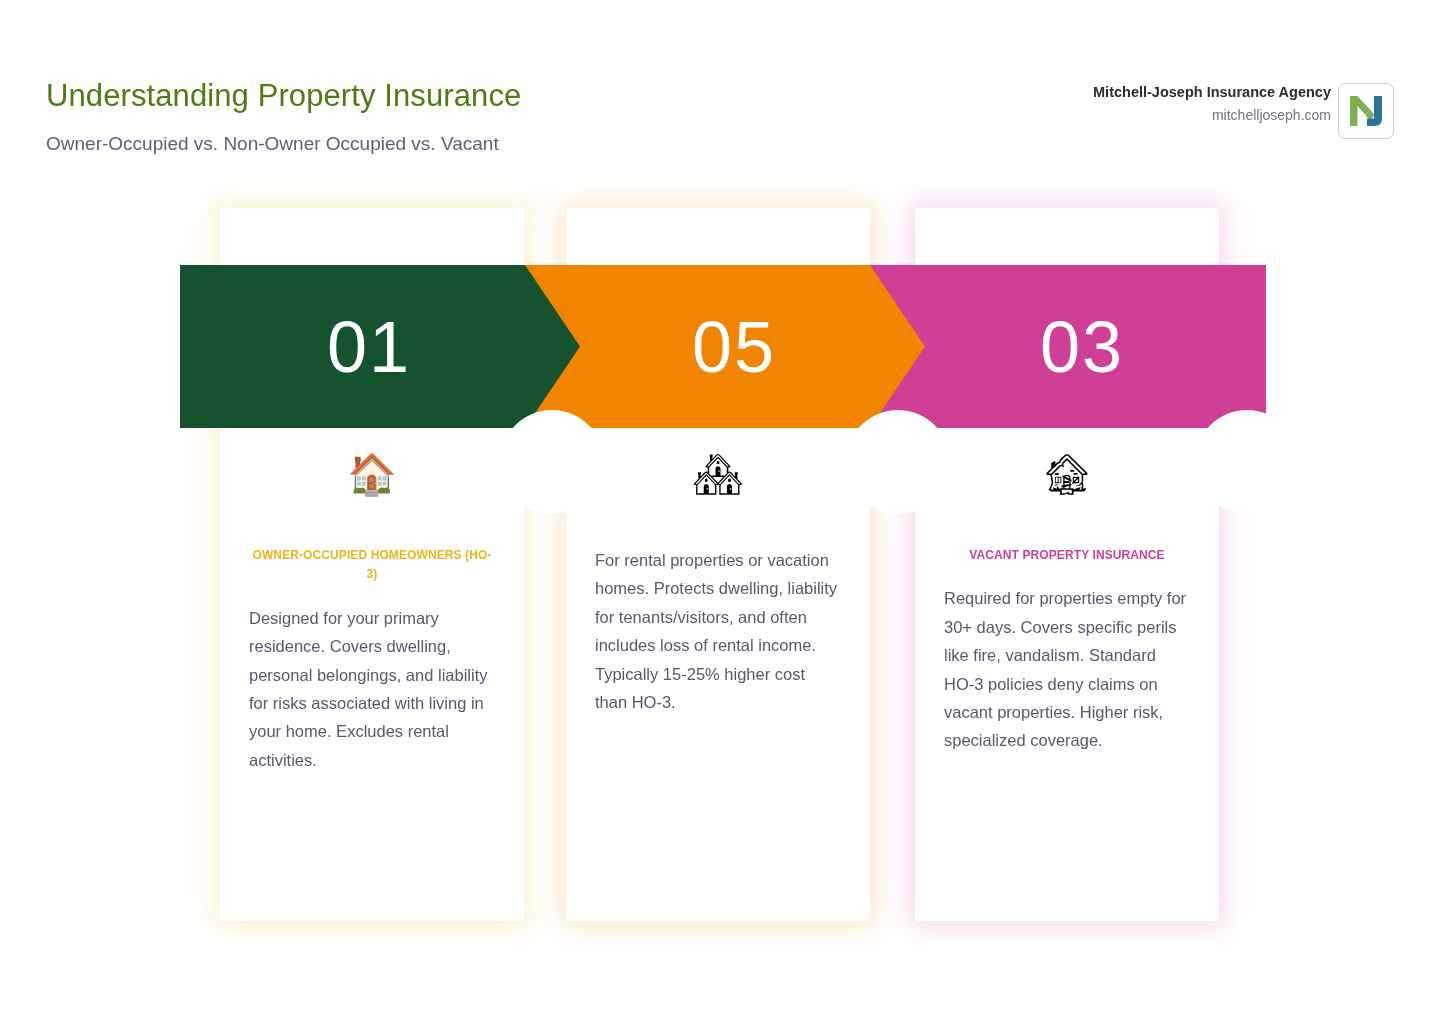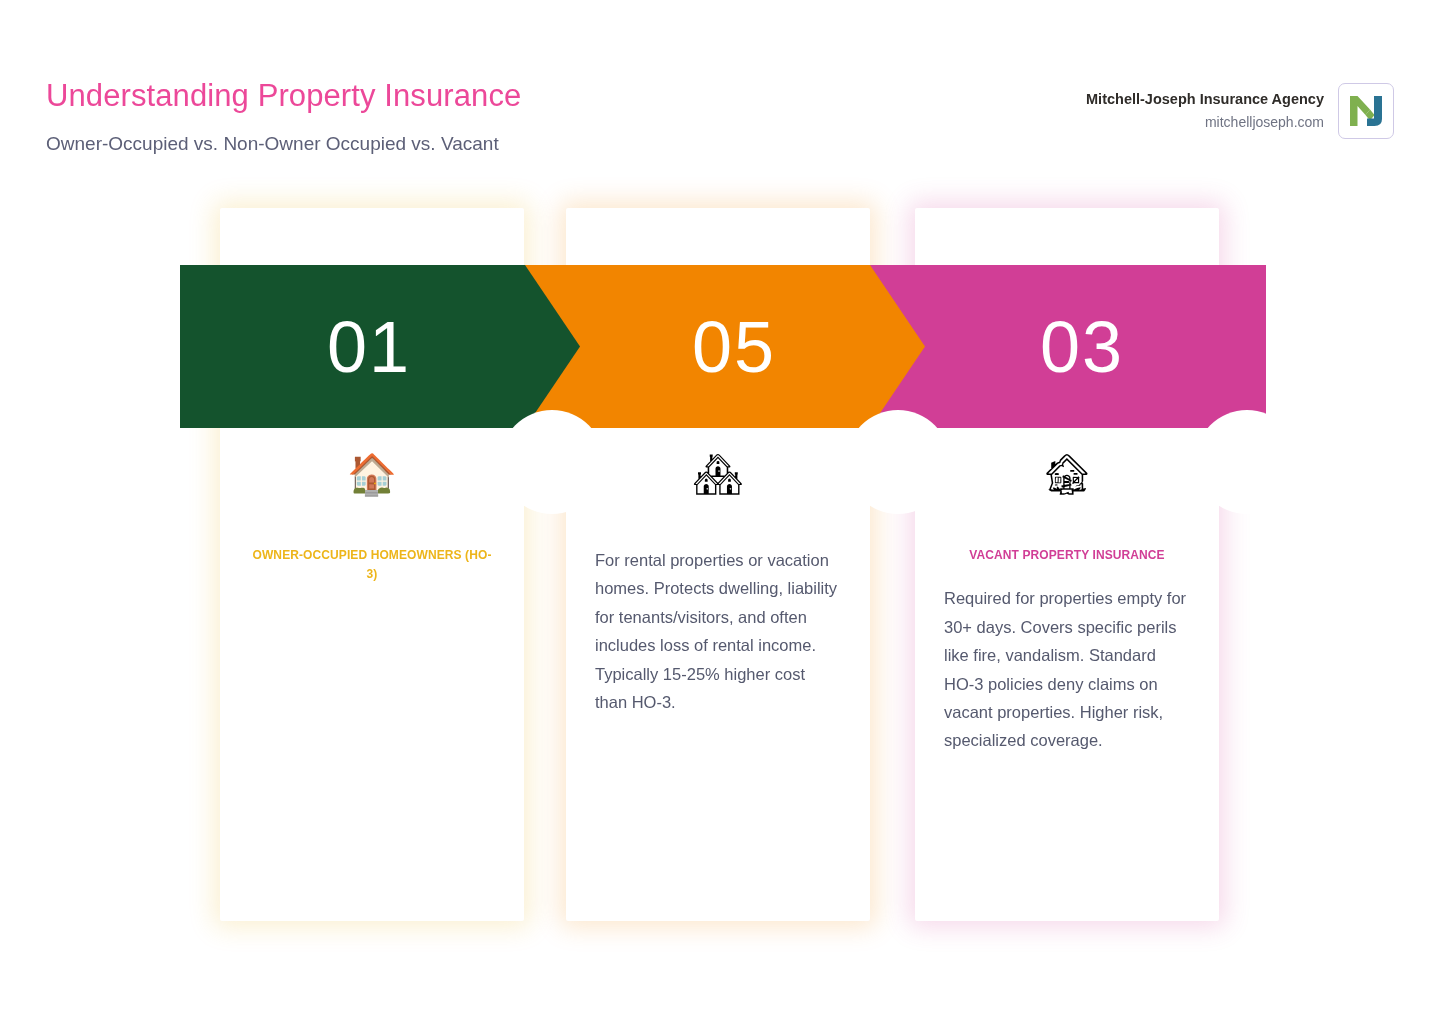--- a/index.html
+++ b/index.html
@@ -19,42 +19,42 @@
     background: #ffffff;
   }
 
   
   #header-title {
     position: absolute;
     left: 46px;
     top: 78px;
     font-size: 31px;
     font-weight: 400;
-    color: #ec4899;
+    color: #4d7c0f;
     letter-spacing: 0.1px;
     white-space: nowrap;
   }
 
   #header-subtitle {
     position: absolute;
     left: 46px;
     top: 133px;
     font-size: 19px;
     font-weight: 400;
     color: #5c5f77;
     white-space: nowrap;
   }
 
   #brand-block {
     position: absolute;
     right: 46px;
     top: 83px;
     display: flex;
-    align-items: center;
-    gap: 14px;
+    align-items: flex-start;
+    gap: 7px;
   }
 
   #brand-text {
     text-align: right;
     line-height: 1.35;
   }
 
   #brand-name {
     font-size: 14.5px;
     font-weight: 700;
@@ -223,20 +223,21 @@
         <path d="M17.5 23 L22 17.5 L26.5 23 L22 28.5 Z" fill="#7fb04f"></path>
         <path d="M26 4 L34 4 L34 27 Q34 34 26.5 34 L19 34 L19 26.5 L26 26.5 Z" fill="#2a7393"></path>
       </svg>
     </div>
   </div>
 
   <div class="card" id="card-0">
     <div class="card-inner">
       <span class="card-icon">🏠</span>
       <div class="card-title">Owner-Occupied Homeowners (HO-3)</div>
+      <div class="card-body">Designed for your primary residence. Covers dwelling, personal belongings, and liability for risks associated with living in your home. Excludes rental activities.</div>
     </div>
   </div>
 
   <div class="card" id="card-1">
     <div class="card-inner">
       <span class="card-icon">🏘</span>
       <div class="card-body">For rental properties or vacation homes. Protects dwelling, liability for tenants/visitors, and often includes loss of rental income. Typically 15-25% higher cost than HO-3.</div>
     </div>
   </div>
 

